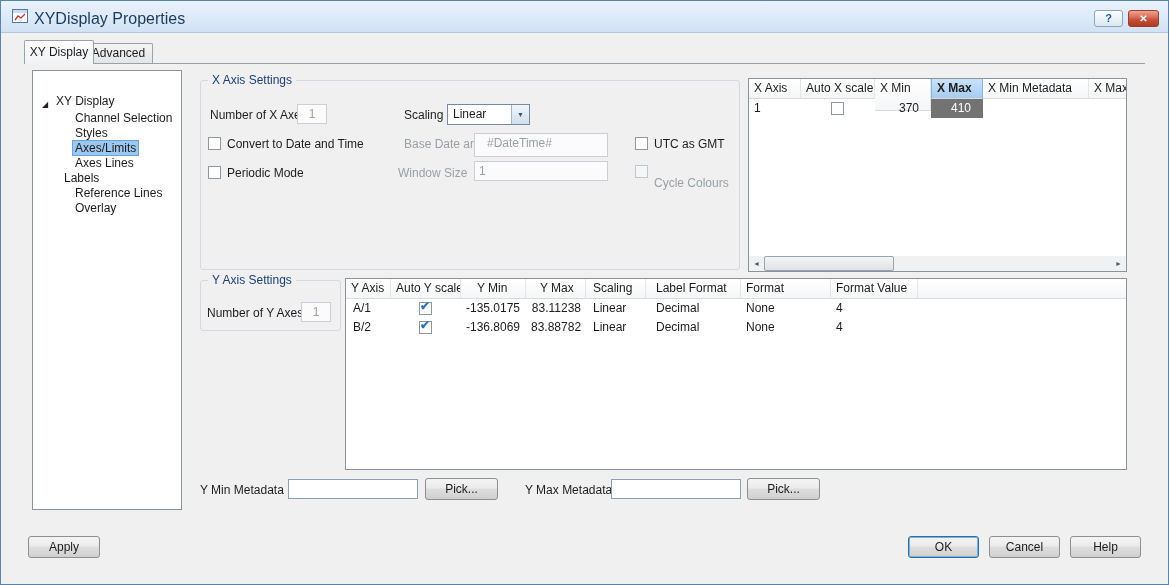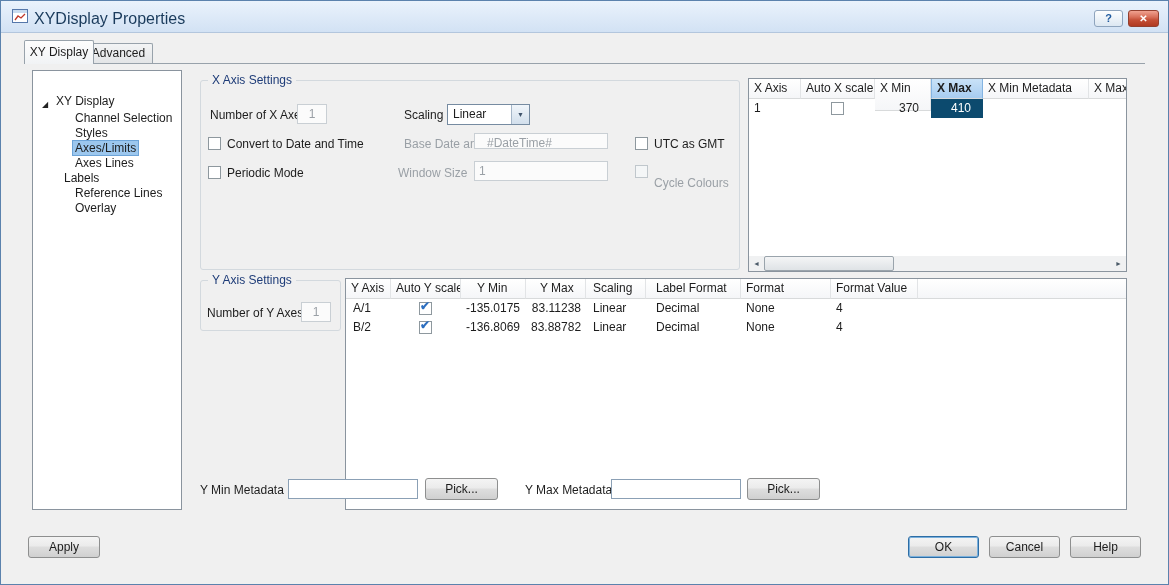--- a/index.html
+++ b/index.html
@@ -34,21 +34,21 @@
        border-left:1px solid #a5b6c8;text-align:center;font-size:7px;line-height:19px;color:#3f536b;}
   .cb{position:absolute;width:13px;height:13px;background:#fff;border:1px solid #8e989e;box-sizing:border-box;}
   .cb.dis{border-color:#c0c7cc;background:#f4f6f7;}
   .check{position:absolute;left:0px;top:-3px;font-size:12px;color:#2d6fc0;font-weight:bold;line-height:13px;}
   .grid{position:absolute;background:#fff;border:1px solid #8a949e;box-sizing:border-box;}
   .gh{position:absolute;top:0;box-sizing:border-box;border-right:1px solid #e2e4e6;border-bottom:1px solid #d8dadb;
       background:linear-gradient(#ffffff,#f5f6f8);padding-left:5px;white-space:nowrap;overflow:hidden;}
   .gh.hl{background:linear-gradient(#c9e2f8,#a7ccf0);border-left:1px solid #84b4e2;border-right:1px solid #84b4e2;font-weight:bold;}
   .gcell{position:absolute;box-sizing:border-box;padding:0 5px;line-height:19px;white-space:nowrap;overflow:hidden;}
   .num{text-align:right;}
-  .sel-cell{background:#0c4a6e;color:#fff;}
+  .sel-cell{background:#737373;color:#fff;}
   .hscroll{position:absolute;height:15px;background:#f0f1f2;}
   .scroll-btn{position:absolute;top:0;width:15px;height:15px;text-align:center;font-size:7px;line-height:15px;color:#4a5a68;background:#f0f1f2;}
   .scroll-thumb{position:absolute;top:0;height:15px;background:linear-gradient(#f4f5f6,#dfe3e6);border:1px solid #9aa4ac;border-radius:2px;box-sizing:border-box;}
   .btn{position:absolute;height:22px;box-sizing:border-box;border:1px solid #8e8f8f;border-radius:3px;
        background:linear-gradient(#f4f4f4,#ebebeb 45%,#dedede 50%,#d0d0d0);text-align:center;line-height:20px;}
   .btn.default{border-color:#2d6da5;box-shadow:inset 0 0 0 1px #7ab0dc;}
 </style>
 </head>
 <body>
 
@@ -90,21 +90,21 @@
   <div class="txt dis" style="left:297px;top:104px;width:30px;height:20px;text-align:center;">1</div>
   <span class="lbl" style="left:404px;top:108px;">Scaling</span>
   <div class="combo" style="left:447px;top:104px;width:83px;height:21px;">
     <span class="combo-val">Linear</span>
     <span class="combo-arrow">▼</span>
   </div>
 
   <div class="cb" style="left:208px;top:137px;"></div>
   <span class="lbl" style="left:227px;top:137px;">Convert to Date and Time</span>
   <span class="lbl dis" style="left:404px;top:137px;">Base Date and Time</span>
-  <div class="txt dis" style="left:474px;top:133px;width:134px;height:16px;padding-left:12px;">#DateTime#</div>
+  <div class="txt dis" style="left:474px;top:133px;width:134px;height:24px;padding-left:12px;">#DateTime#</div>
   <div class="cb" style="left:635px;top:137px;"></div>
   <span class="lbl" style="left:654px;top:137px;">UTC as GMT</span>
 
   <div class="cb" style="left:208px;top:166px;"></div>
   <span class="lbl" style="left:227px;top:166px;">Periodic Mode</span>
   <span class="lbl dis" style="left:398px;top:166px;">Window Size</span>
   <div class="txt dis" style="left:474px;top:161px;width:134px;height:20px;">1</div>
   <div class="cb dis" style="left:635px;top:165px;"></div>
   <span class="lbl dis" style="left:654px;top:176px;">Cycle Colours</span>
 
@@ -129,21 +129,21 @@
       <div class="scroll-btn" style="left:362px;">►</div>
     </div>
   </div>
 
   <div class="groupbox" style="left:200px;top:280px;width:141px;height:51px;">
     <span class="grouplabel">Y Axis Settings</span>
   </div>
   <span class="lbl" style="left:207px;top:306px;">Number of Y Axes</span>
   <div class="txt dis" style="left:301px;top:302px;width:30px;height:20px;text-align:center;">1</div>
 
-  <div class="grid" style="left:345px;top:278px;width:782px;height:232px;">
+  <div class="grid" style="left:345px;top:278px;width:782px;height:192px;">
     <div class="gh" style="left:0;width:45px;height:20px;line-height:19px;">Y Axis</div>
     <div class="gh" style="left:45px;width:70px;height:20px;line-height:19px;">Auto Y scale</div>
     <div class="gh" style="left:115px;width:65px;height:20px;line-height:19px;padding-left:16px;">Y Min</div>
     <div class="gh" style="left:180px;width:60px;height:20px;line-height:19px;padding-left:14px;">Y Max</div>
     <div class="gh" style="left:240px;width:60px;height:20px;line-height:19px;padding-left:7px;">Scaling</div>
     <div class="gh" style="left:300px;width:95px;height:20px;line-height:19px;padding-left:10px;">Label Format</div>
     <div class="gh" style="left:395px;width:90px;height:20px;line-height:19px;">Format</div>
     <div class="gh" style="left:485px;width:87px;height:20px;line-height:19px;">Format Value</div>
     <div class="gh" style="left:572px;width:208px;height:20px;line-height:19px;border-right:none;"></div>
 

